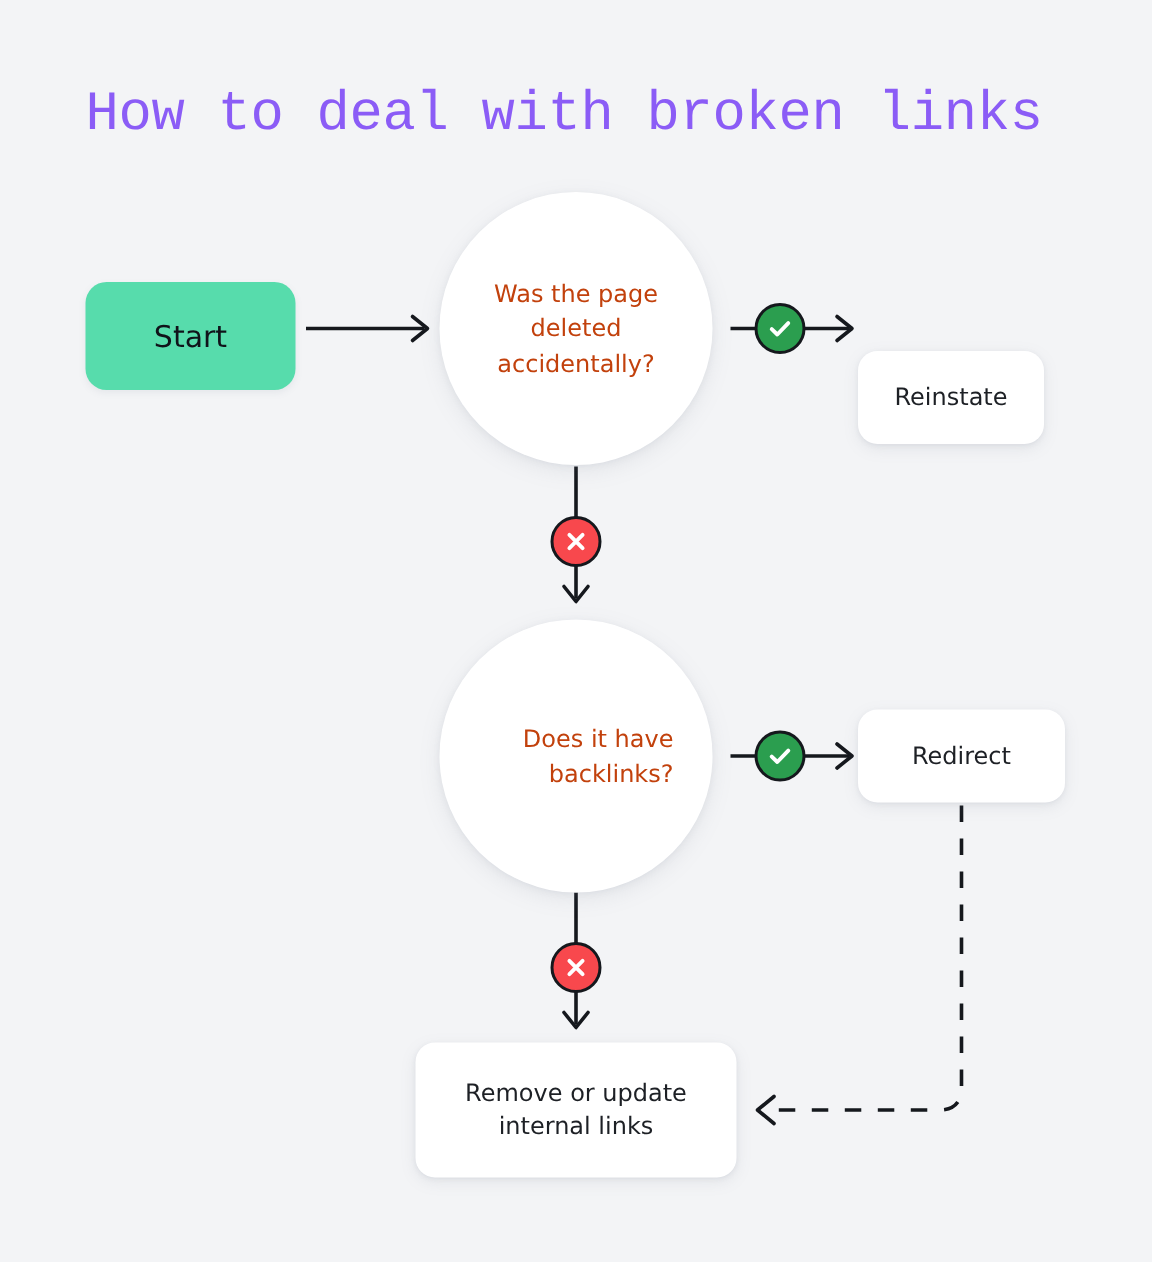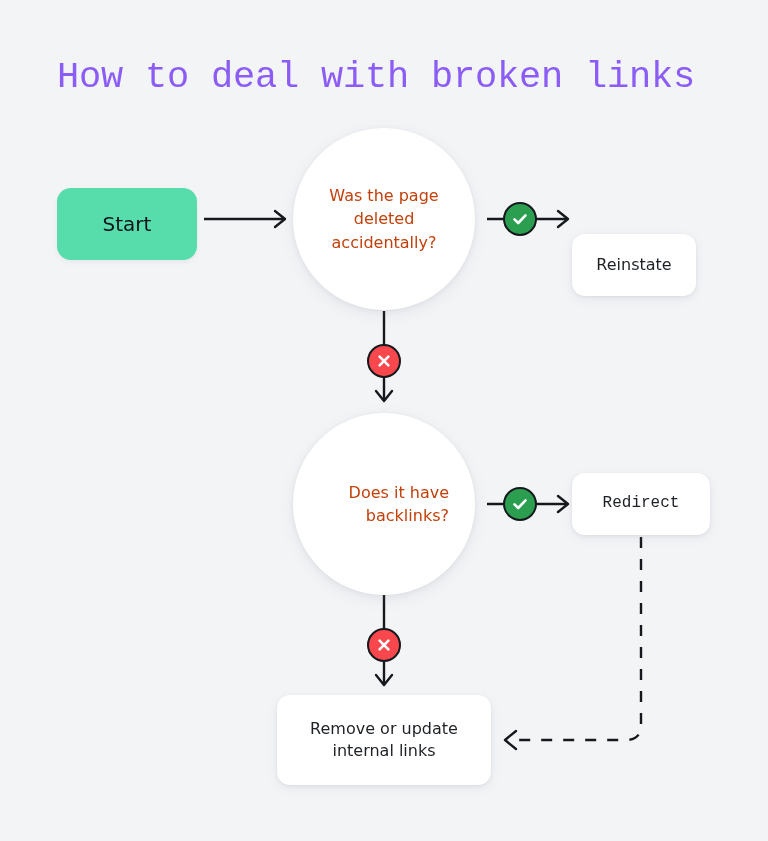--- a/index.html
+++ b/index.html
@@ -71,21 +71,20 @@
     top: 192px;
     width: 124px;
     height: 62px;
     margin-top: 42px;
   }
   .node-redirect {
     left: 572px;
     top: 473px;
     width: 138px;
     height: 62px;
-    font-family: Liberation Mono, monospace;
   }
   .node-remove {
     left: 277px;
     top: 695px;
     width: 214px;
     height: 90px;
     padding: 4px 18px;
   }
   .node-circle {
     width: 182px;

